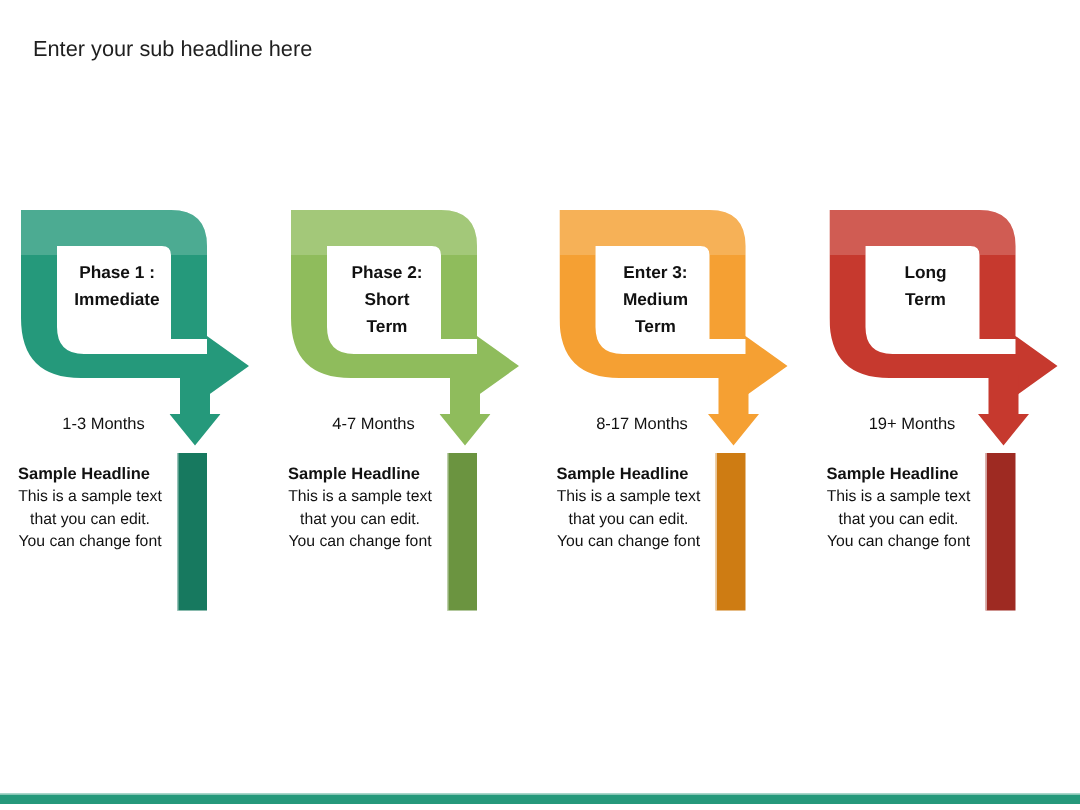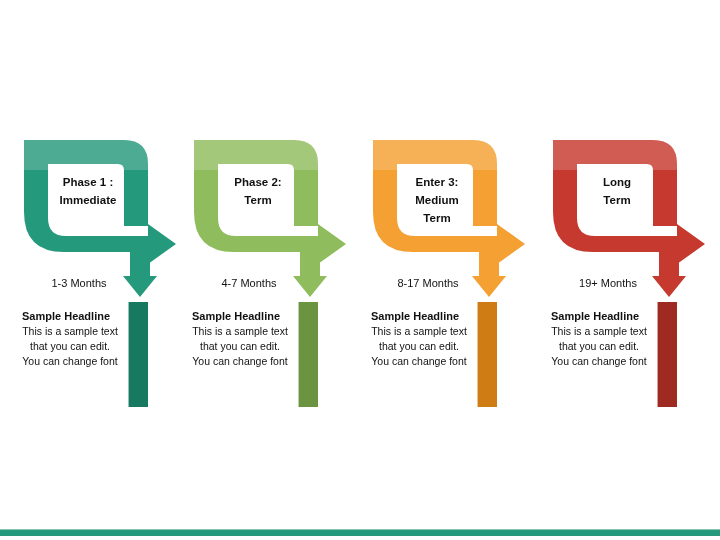--- a/index.html
+++ b/index.html
@@ -113,24 +113,25 @@
     position:absolute;
     left:0; top:529px;
     width:720px; height:1px;
     background:rgba(255,255,255,.45);
   }
 </style>
 </head>
 <body style="background: rgb(255, 255, 255);">
 
 <div id="slide-header">
+  <div id="slide-subtitle">Enter your sub headline here</div>
 </div>
 
 <div id="timeline">
-    <div class="phase-col" style="left: 10px; padding-left: 28px;">
+    <div class="phase-col" style="left: 0px; padding-left: 28px;">
   <svg class="hook-svg" width="160" height="130" viewBox="0 0 160 130">
     <path d="M0,0 L100,0 Q124,0 124,24 L124,86 L100,86 L100,30
              Q100,24 94,24 L24,24 L24,78 Q24,96 42,96 L124,96 L124,84
              L152,104 L124,124 L124,112 L40,112 Q0,112 0,72 Z" fill="#25997b"></path>
     <path d="M0,0 L100,0 Q124,0 124,24 L124,30 L100,30 L100,30
              Q100,24 94,24 L24,24 L24,30 L0,30 Z" fill="#ffffff" opacity="0.18"></path>
   </svg>
       <div class="phase-label">
         <div>Phase 1 :</div>
         <div>Immediate</div>
@@ -150,20 +151,21 @@
     <div class="phase-col" style="left: 180px;">
   <svg class="hook-svg" width="160" height="130" viewBox="0 0 160 130">
     <path d="M0,0 L100,0 Q124,0 124,24 L124,86 L100,86 L100,30
              Q100,24 94,24 L24,24 L24,78 Q24,96 42,96 L124,96 L124,84
              L152,104 L124,124 L124,112 L40,112 Q0,112 0,72 Z" fill="#8fbc5c"></path>
     <path d="M0,0 L100,0 Q124,0 124,24 L124,30 L100,30 L100,30
              Q100,24 94,24 L24,24 L24,30 L0,30 Z" fill="#ffffff" opacity="0.18"></path>
   </svg>
       <div class="phase-label">
         <div>Phase 2:</div>
+        <div>Short</div>
         <div>Term</div>
       </div>
   <svg class="down-arrow-svg" width="34" height="48" viewBox="0 0 34 48">
     <path d="M7,0 L27,0 L27,26 L34,26 L17,47 L0,26 L7,26 Z" fill="#8fbc5c"></path>
   </svg>
       <div class="months-label">4-7 Months</div>
       <div class="stem" style="background:#6b9440"></div>
   <div class="body-block">
     <div class="body-headline">Sample Headline</div>
     <div class="body-line">This is a sample text</div>

